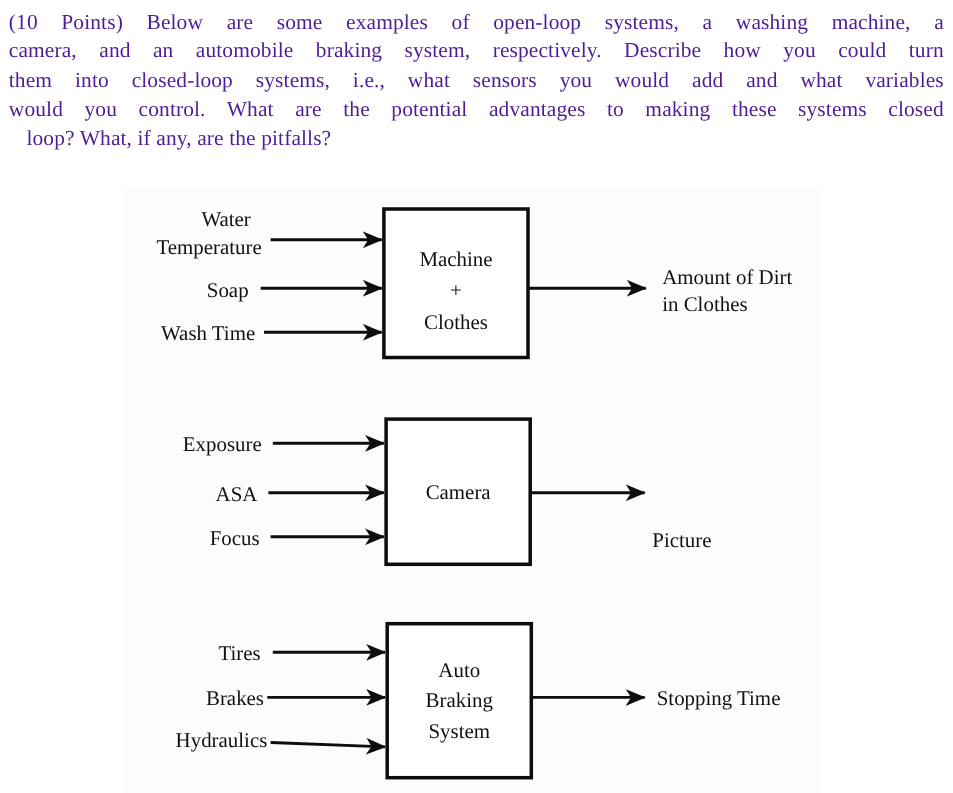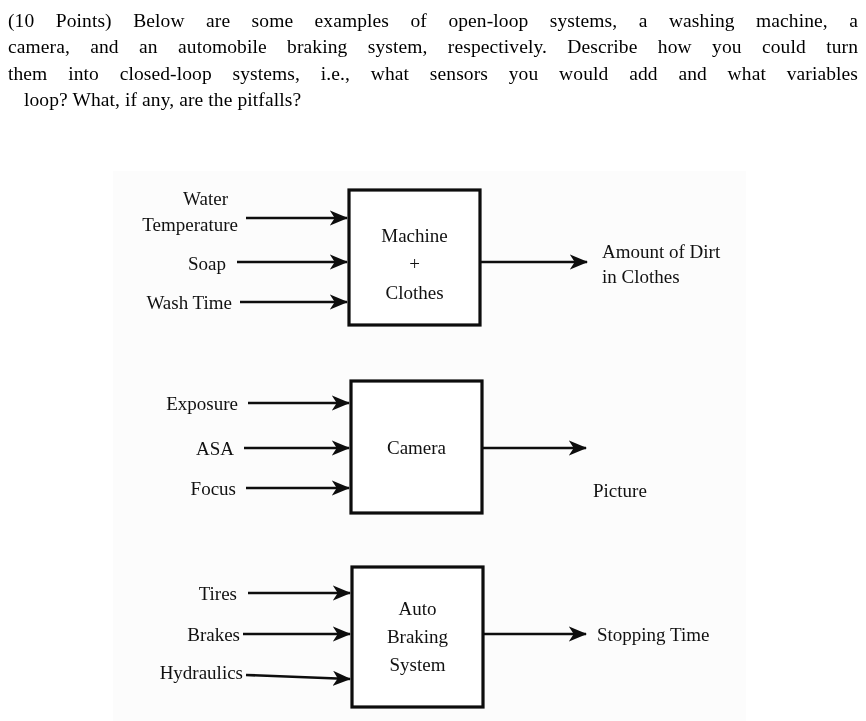--- a/index.html
+++ b/index.html
@@ -20,21 +20,21 @@
   
   #question-block {
     position: absolute;
     left: 8px;
     top: 8px;
     width: 850px;
   }
   .q-line {
     font-size: 19.5px;
     line-height: 26.4px;
-    color: #000000;
+    color: #4c1d95;
     white-space: pre;
     letter-spacing: 0.1px;
   }
   .q-line.justify {
     white-space: normal;
     text-align: justify;
     text-align-last: justify;
   }
   .q-line.last {
     text-align: left;
@@ -89,20 +89,21 @@
     fill: #0d0d0d;
   }
 </style>
 </head>
 <body>
 
 <div id="question-block">
   <div class="q-line justify">(10 Points) Below are some examples of open-loop systems, a washing machine, a</div>
   <div class="q-line justify">camera, and an automobile braking system, respectively. Describe how you could turn</div>
   <div class="q-line justify">them into closed-loop systems, i.e., what sensors you would add and what variables</div>
+  <div class="q-line justify">would you control. What are the potential advantages to making these systems closed</div>
   <div class="q-line last">loop? What, if any, are the pitfalls?</div>
 </div>
 
 <div id="figure">
   <div id="figure-bg"></div>
 
   <svg id="figure-svg" width="866" height="561" viewBox="0 0 866 561">
     <defs>
       <marker id="ah" viewBox="0 0 12 10" refX="11.3" refY="5" markerWidth="7" markerHeight="6" orient="auto-start-reverse" markerUnits="strokeWidth">
         <path d="M 0 0 L 12 5 L 0 10 L 3.2 5 Z" class="arrowhead"></path>

